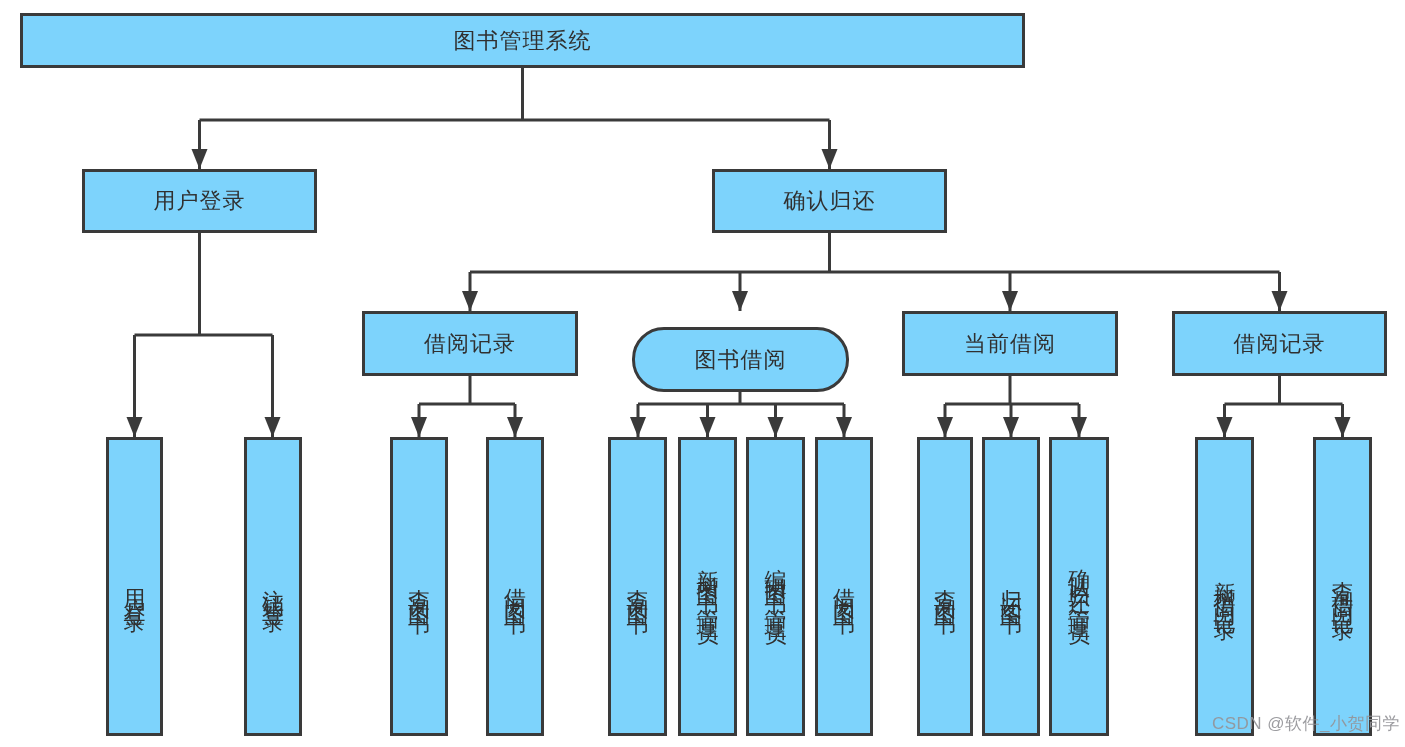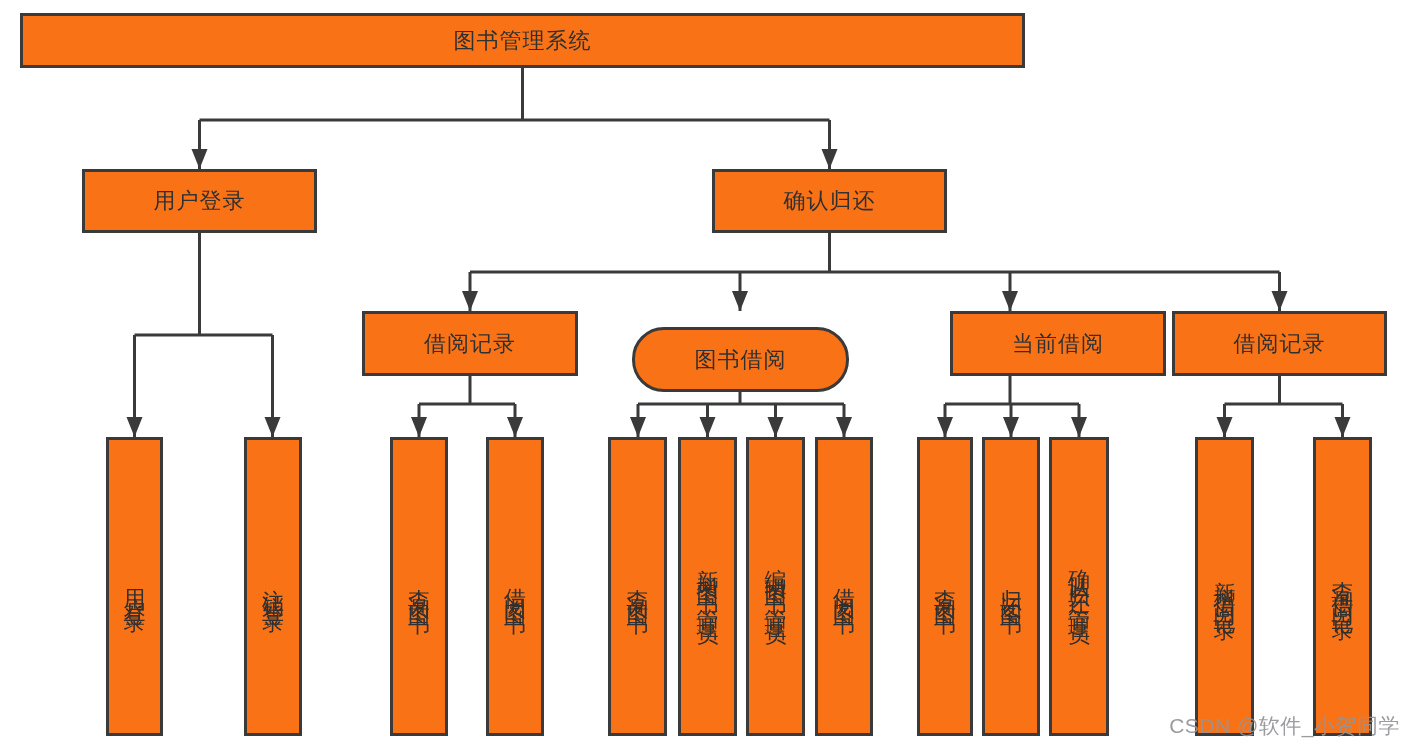--- a/index.html
+++ b/index.html
@@ -17,42 +17,42 @@
     overflow: hidden;
   }
   .wires {
     position: absolute;
     left: 0;
     top: 0;
   }
   .node {
     position: absolute;
     box-sizing: border-box;
-    background: #f97316;
+    background: #7dd3fc;
     border: 3px solid #3a3a3a;
     display: flex;
     align-items: center;
     justify-content: center;
     color: #303030;
     font-size: 22px;
     letter-spacing: 1px;
     z-index: 2;
   }
   .node.v span {
     writing-mode: vertical-rl;
     text-orientation: mixed;
     letter-spacing: 8px;
     line-height: 1.1;
     white-space: nowrap;
   }
   .watermark {
     position: absolute;
     top: 712px;
     right: 5px;
-    font-size: 21px;
+    font-size: 17px;
     color: rgba(148, 148, 152, 0.92);
     letter-spacing: 0.5px;
     z-index: 3;
   }
 </style>
 </head>
 <body>
 
 <div class="stage">
 
@@ -99,21 +99,21 @@
   <div class="node h" style="left:712px; top:169px; width:235px; height:64px;">
     <span>确认归还</span>
   </div>
 
   <div class="node h" style="left:362px; top:311px; width:216px; height:65px;">
     <span>借阅记录</span>
   </div>
   <div class="node h" style="left:632px; top:327px; width:217px; height:65px;border-radius:32px;">
     <span>图书借阅</span>
   </div>
-  <div class="node h" style="left:902px; top:311px; width:216px; height:65px;margin-left:48px;">
+  <div class="node h" style="left:902px; top:311px; width:216px; height:65px;">
     <span>当前借阅</span>
   </div>
   <div class="node h" style="left:1172px; top:311px; width:215px; height:65px;">
     <span>借阅记录</span>
   </div>
 
   <div class="node v" style="left:106px; top:437px; width:57px; height:299px;">
     <span>用户登录</span>
   </div>
   <div class="node v" style="left:244px; top:437px; width:58px; height:299px;">

